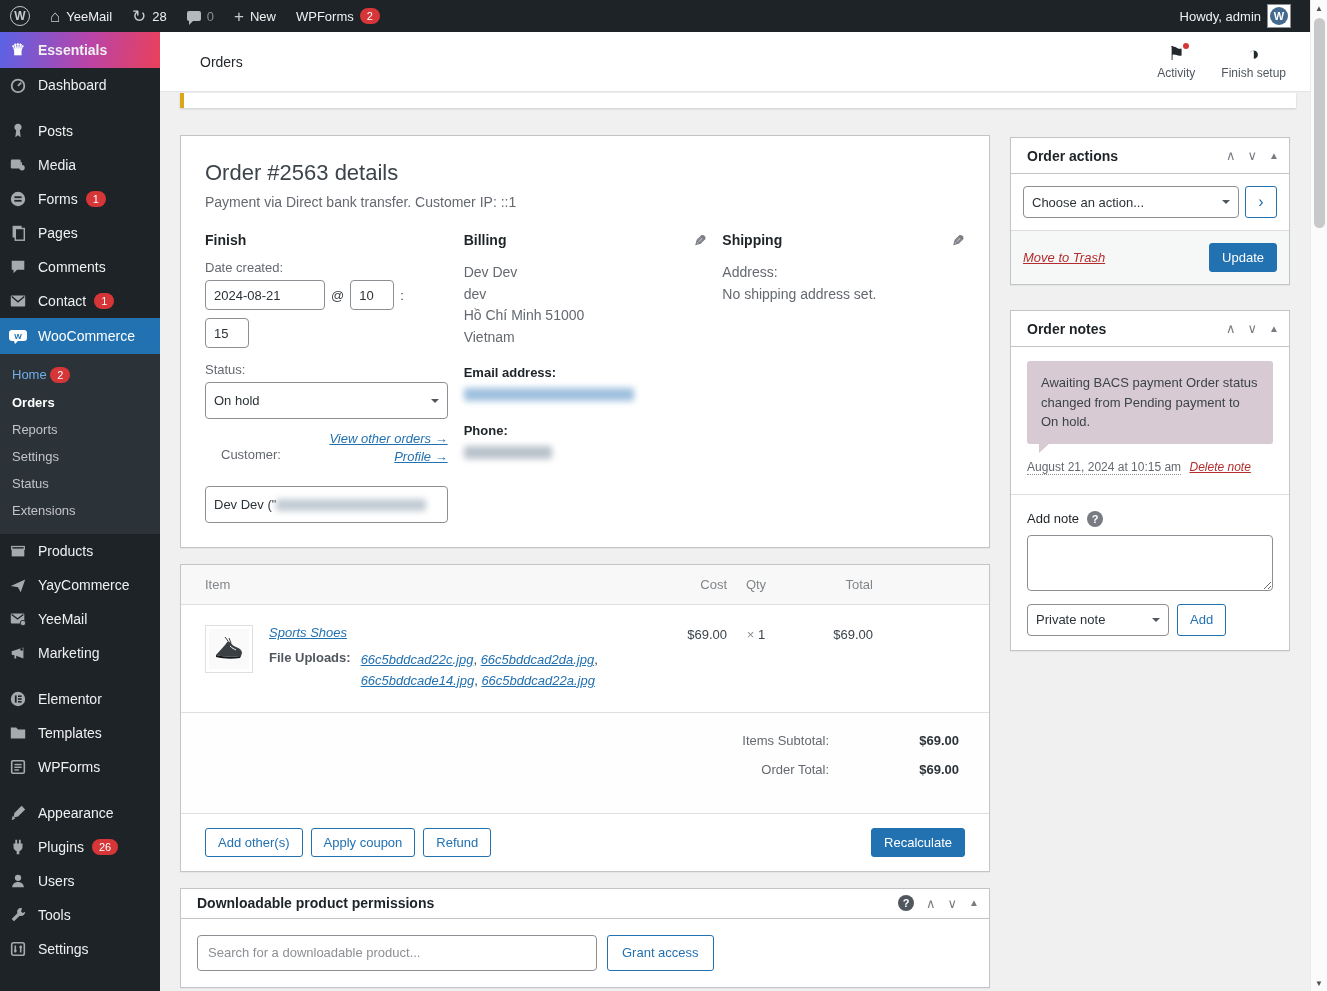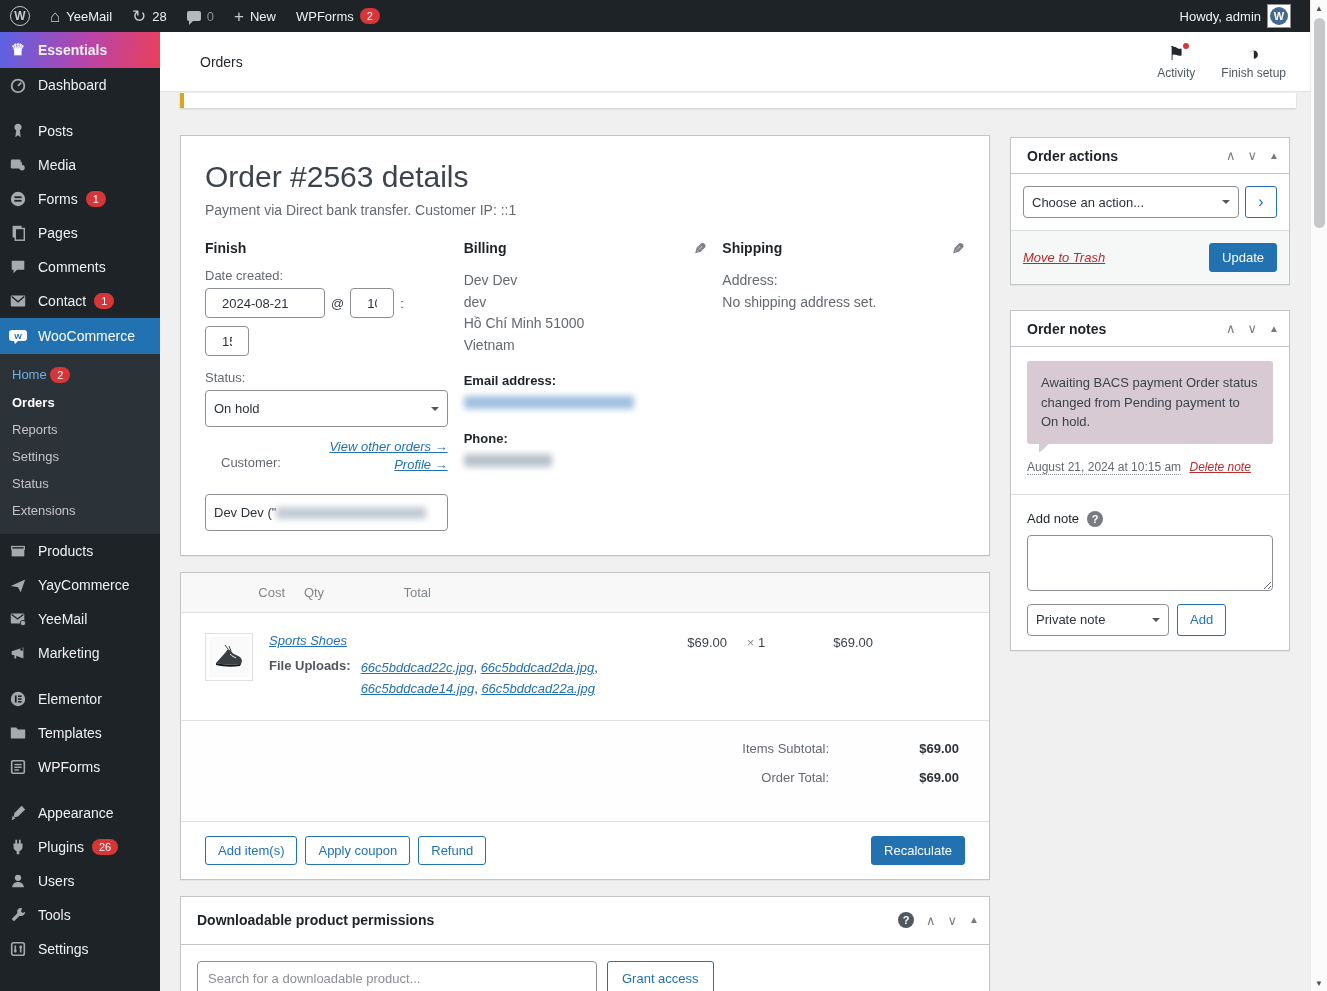--- a/index.html
+++ b/index.html
@@ -45,37 +45,37 @@
   .tn-ico { font-size:19px; line-height:20px; color:#23282d; position:relative; }
   .tn-ico.flag::after { content:""; position:absolute; top:-1px; right:-4px; width:6px; height:6px; border-radius:50%; background:#d63638; }
   .tn-lbl { font-size:12px; color:#50575e; }
   .notice-sliver { margin:1px 14px 0 20px; height:15px; background:#fff; border-left:4px solid #dba617; box-shadow:0 1px 2px rgba(0,0,0,.15); }
 
   .cols { display:flex; gap:20px; padding:27px 14px 0 20px; align-items:flex-start; }
   .main-col { width:810px; flex:none; }
   .side-col { width:280px; flex:none; padding-top:2px; }
 
   .panel { background:#fff; border:1px solid #c3c4c7; box-shadow:0 1px 1px rgba(0,0,0,.04); margin-bottom:16px; }
-  .panel-hd { display:flex; align-items:center; height:48px; padding:0 10px 0 16px; border-bottom:1px solid #c3c4c7; }
+  .panel-hd { display:flex; align-items:center; height:30px; padding:0 10px 0 16px; border-bottom:1px solid #c3c4c7; }
   .panel-hd .ttl { font-weight:bold; font-size:14px; color:#1d2327; }
   .hd-controls { margin-left:auto; display:flex; align-items:center; gap:12px; color:#787c82; }
   .ctl { cursor:pointer; font-size:13px; line-height:1; }
   .ctl.tri { font-size:10px; }
   .help-dot { width:16px; height:16px; border-radius:50%; background:#50575e; color:#fff; font-size:11px; font-weight:bold; display:flex; align-items:center; justify-content:center; cursor:pointer; }
 
   
   .order-panel { padding:24px; }
-  .order-title { font-size:30px; font-weight:400; color:#3c434a; margin-bottom:8px; }
+  .order-title { font-size:22px; font-weight:400; color:#3c434a; margin-bottom:8px; }
   .order-sub { font-size:14px; color:#646970; }
   .ocols { display:flex; gap:16px; margin-top:22px; }
   .ocol { flex:1; min-width:0; }
   .ocol h3 { font-size:14px; color:#1d2327; display:flex; align-items:flex-start; margin-bottom:12px; }
   .pencil { margin-left:auto; color:#787c82; font-size:15px; cursor:pointer; transform:scaleX(-1); }
   .flabel { font-size:13px; color:#646970; margin:10px 0 5px; }
-  .txt { border:1px solid #8c8f94; border-radius:4px; height:30px; padding:0 16px; font-size:13px; color:#2c3338; font-family:"Liberation Sans",sans-serif; background:#fff; }
+  .txt { border:1px solid #8c8f94; border-radius:4px; height:30px; padding:0 8px; font-size:13px; color:#2c3338; font-family:"Liberation Sans",sans-serif; background:#fff; }
   .date-row { display:flex; align-items:center; gap:6px; flex-wrap:wrap; }
   .w-date { width:120px; } .w-hm { width:44px; }
   .fselect { border:1px solid #8c8f94; border-radius:4px; height:37px; padding:0 8px; display:flex; align-items:center; background:#fff; cursor:pointer; color:#2c3338; }
   .fselect .chev { margin-left:auto; width:0; height:0; border:4px solid transparent; border-top-color:#50575e; margin-top:4px; }
   .cust-row { display:flex; align-items:flex-start; margin-top:12px; }
   .cust-links { margin-left:auto; text-align:right; display:flex; flex-direction:column; gap:3px; }
   .cust-links a { color:#2271b1; font-size:13px; }
   .redacted { display:inline-block; height:12px; border-radius:2px; filter:blur(3px); vertical-align:middle; }
   .addr { font-size:14px; color:#646970; line-height:1.55; }
   .blabel { font-size:13px; font-weight:bold; color:#1d2327; margin:16px 0 6px; }
@@ -457,20 +457,21 @@
             <div class="addr">
               <div>Address:</div>
               <div>No shipping address set.</div>
             </div>
           </div>
         </div>
       </div>
 
       <div class="panel">
         <div class="items-hd">
+          <span style="flex:1;">Item</span>
           <span class="col-cost">Cost</span>
           <span class="col-qty">Qty</span>
           <span class="col-total">Total</span>
           <span class="col-pad"></span>
         </div>
         <div class="item-row">
           <div class="thumb">
             <svg width="40" height="40" viewBox="0 0 40 40">
               <rect x="0" y="0" width="40" height="40" fill="#fafafa"></rect>
               <path d="M7 26c4-5 9-9 12-14l3 2c1 2 3 3 5 4 3 1 6 3 6 6l-1 3c-8 1-17 1-25-1z" fill="#3a3f44"></path>
@@ -500,21 +501,21 @@
           <div class="trow">
             <span class="tl">Items Subtotal:</span>
             <span class="tv">$69.00</span>
           </div>
           <div class="trow" style="margin-bottom:12px;">
             <span class="tl">Order Total:</span>
             <span class="tv">$69.00</span>
           </div>
         </div>
         <div class="btn-row">
-          <button class="btn">Add item(s)</button>
+          <button class="btn">Add other(s)</button>
           <button class="btn">Apply coupon</button>
           <button class="btn">Refund</button>
           <button class="btn btn-primary push-r">Recalculate</button>
         </div>
       </div>
 
       <div class="panel">
         <div class="panel-hd">
           <span class="ttl">Downloadable product permissions</span>
           <span class="hd-controls">

